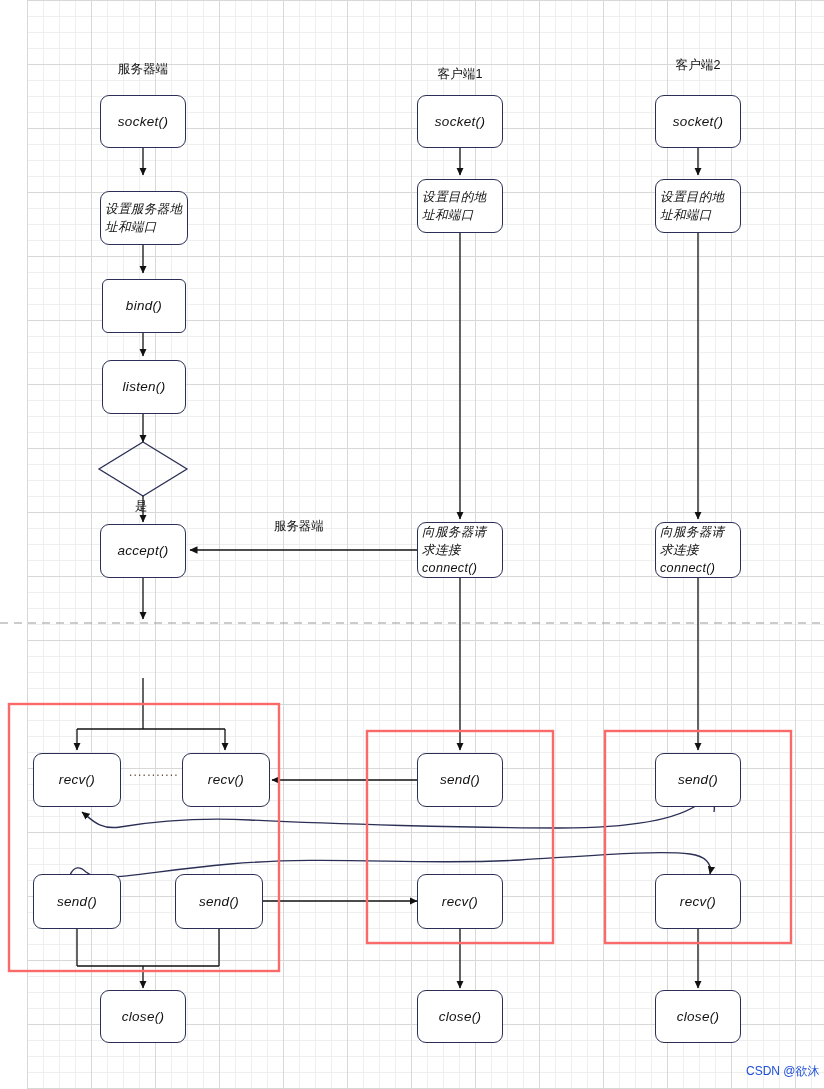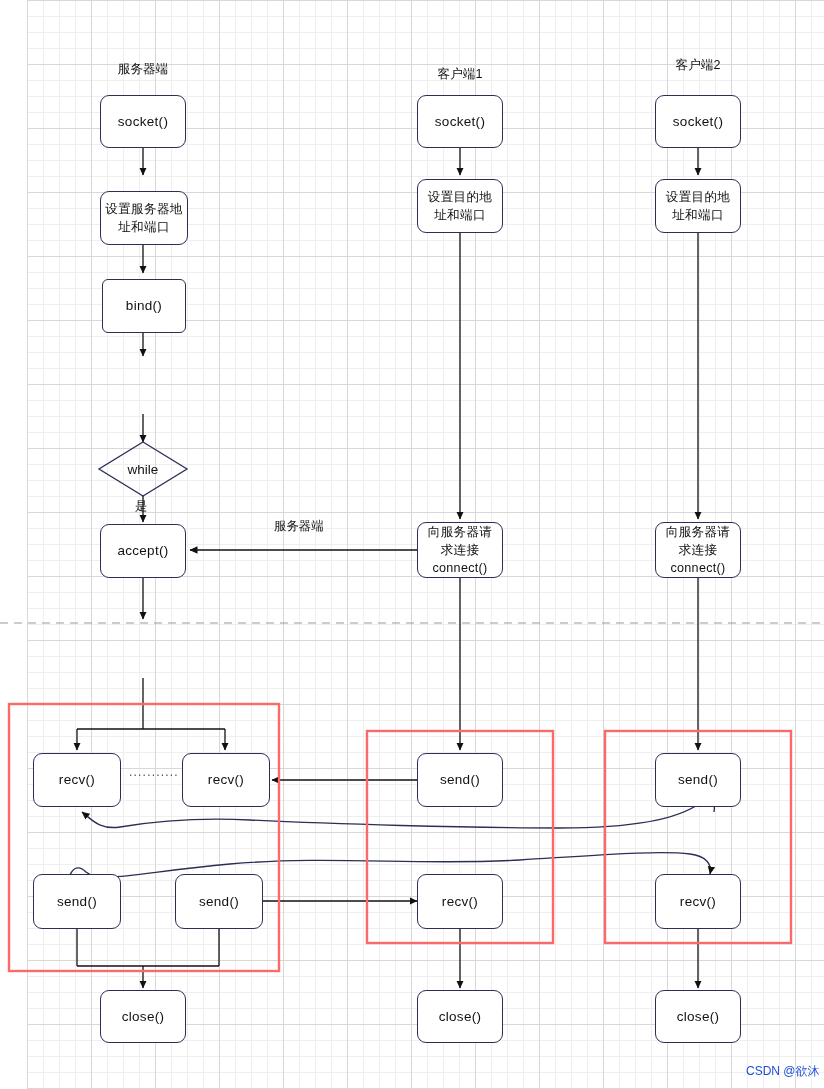--- a/index.html
+++ b/index.html
@@ -29,23 +29,23 @@
   .node{
     position:absolute;
     box-sizing:border-box;
     border:1.4px solid #2b2f55;
     border-radius:9px;
     background:#ffffff;
     color:#111111;
     font-size:13.5px;
     line-height:1.45;
     display:flex;align-items:center;justify-content:center;
-    text-align:center;
     letter-spacing:0.3px;
     padding:14px 4px;
+    font-style:italic;
   }
   .node.cn{font-size:12.6px;}
   .lane-title{
     position:absolute;
     font-size:12.6px;
     color:#111;
     white-space:nowrap;
     text-align:center;
   }
   .edge-label{
@@ -150,22 +150,22 @@
   <div class="lane-title" style="left:93px;  top:61px;  width:100px;">服务器端</div>
   <div class="lane-title" style="left:410px; top:66px;  width:100px;">客户端1</div>
   <div class="lane-title" style="left:648px; top:57px;  width:100px;">客户端2</div>
 
   <div class="node" style="left:100px; top:95px;  width:86px;  height:53px;">socket()</div>
 
   <div class="node cn" style="left:100px; top:179px; width:88px;  height:54px;margin-top:12px;">设置服务器地址和端口</div>
 
   <div class="node" style="left:102px; top:279px; width:84px;  height:54px;border-radius:6px;">bind()</div>
 
-
-  <div class="diamond" style="left:99px; top:442px; width:88px; height:54px;">while</div>
+  <div class="node" style="left:102px; top:360px; width:84px;  height:54px;">listen()</div>
+
 
   <div class="edge-label" style="left:135px; top:498px;">是</div>
 
   <div class="node" style="left:100px; top:524px; width:86px;  height:54px;">accept()</div>
 
 
   <div class="node" style="left:33px;  top:753px; width:88px;  height:54px;">recv()</div>
 
   <div class="dots" style="left:129px; top:765px;">...........</div>
 

